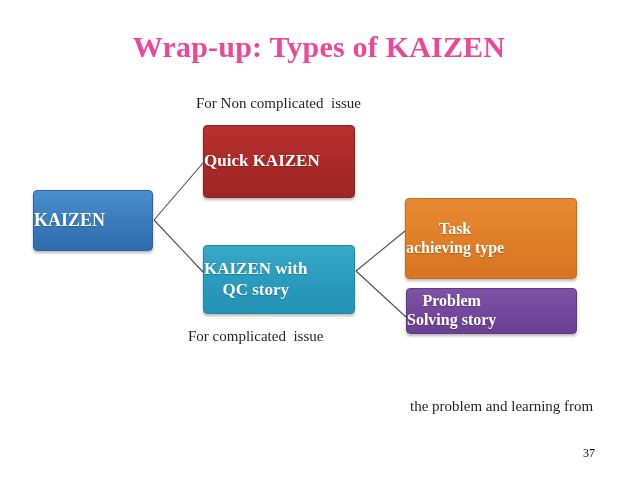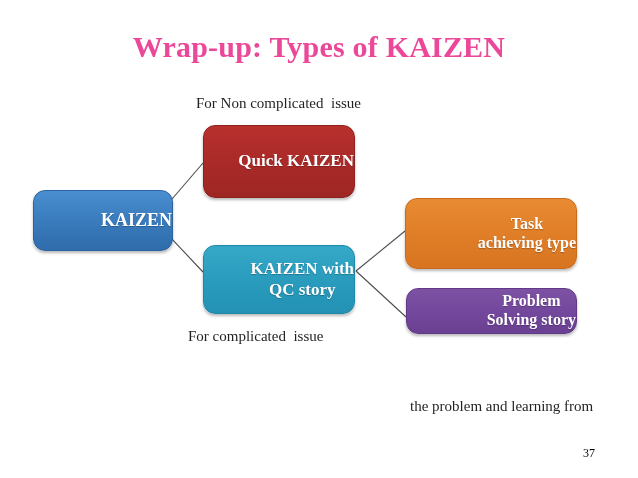--- a/index.html
+++ b/index.html
@@ -42,38 +42,38 @@
     position: absolute;
     left: 0; top: 0;
     width: 638px;
     height: 478px;
     pointer-events: none;
   }
 
   
   .node {
     position: absolute;
-    border-radius: 12px;
+    border-radius: 4px;
     display: flex;
     align-items: center;
-    justify-content: flex-end;
+    justify-content: flex-start;
     text-align: center;
     color: #ffffff;
     font-weight: bold;
     font-family: "Liberation Serif", "DejaVu Serif", serif;
     line-height: 1.18;
     box-shadow: 0 2px 3px rgba(0,0,0,0.28);
     text-shadow: 0 1px 1px rgba(0,0,0,0.25);
     box-sizing: border-box;
   }
 
   .node-kaizen {
     left: 33px;
     top: 190px;
-    width: 140px;
+    width: 120px;
     height: 61px;
     font-size: 18px;
     background: linear-gradient(to bottom, #4b8fd0 0%, #3a7cbe 48%, #2f6cab 100%);
     border: 1px solid #2a639f;
   }
 
   .node-quick {
     left: 203px;
     top: 125px;
     width: 152px;
@@ -90,21 +90,21 @@
     height: 69px;
     font-size: 17px;
     background: linear-gradient(to bottom, #36a8c8 0%, #2a9cbd 48%, #2392b4 100%);
     border: 1px solid #1f87a8;
   }
 
   .node-task {
     left: 405px;
     top: 198px;
     width: 172px;
-    height: 71px;
+    height: 81px;
     font-size: 16px;
     background: linear-gradient(to bottom, #e88b33 0%, #e07f28 48%, #d87421 100%);
     border: 1px solid #ca6a1c;
   }
 
   .node-problem {
     left: 406px;
     top: 288px;
     width: 171px;
     height: 46px;

